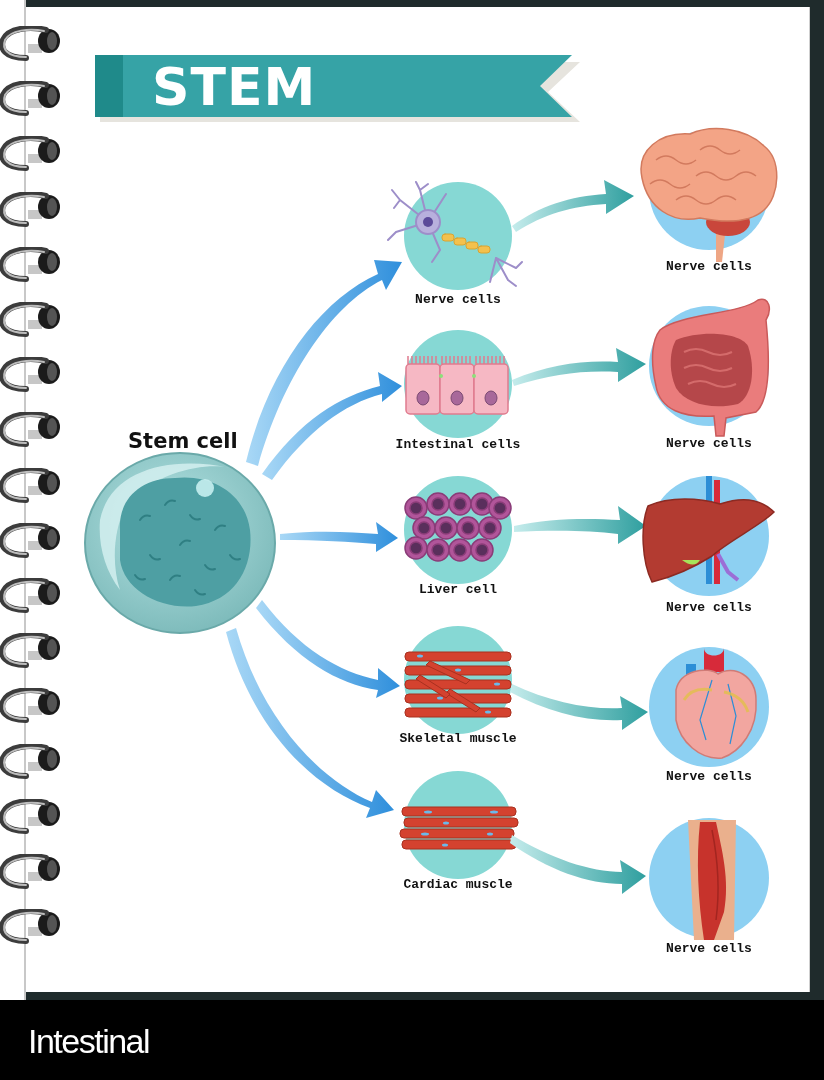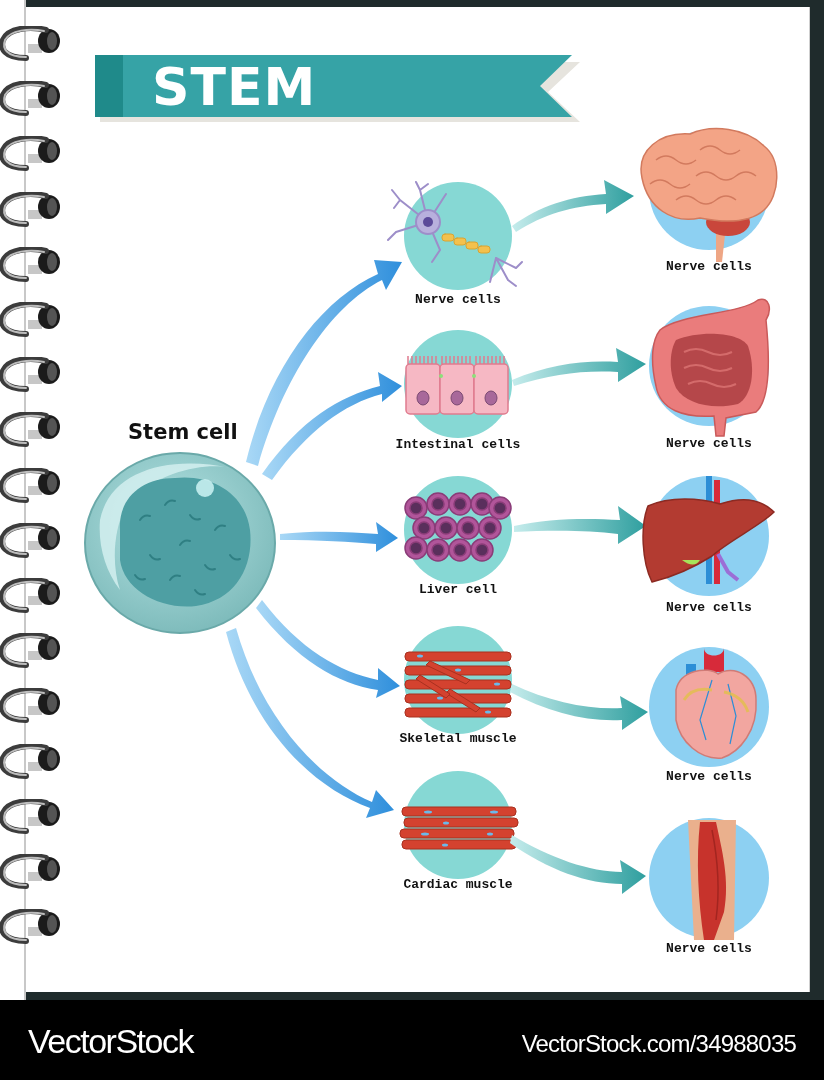--- a/index.html
+++ b/index.html
@@ -363,30 +363,29 @@
   </g>
 
   <g>
     <path d="M688,820 L736,820 L734,940 L694,940 Z" fill="#eab08d"></path>
     <path d="M700,822 L716,822 C722,850 730,880 724,912 L714,940 L704,940 C698,900 696,860 700,822 Z" fill="#c7332c"></path>
     <path d="M712,830 C718,860 720,890 716,920" stroke="#a32520" stroke-width="1.5" fill="none"></path>
   </g>
 </svg>
 
 <div id="title-text">STEM CELLS</div>
-<div class="big-label" style="left:128px; top:420px;">Stem cell</div>
+<div class="big-label" style="left:128px; top:429px;">Stem cell</div>
 
 <div class="label" style="left:458px; top:292px;">Nerve cells</div>
 <div class="label" style="left:458px; top:437px;">Intestinal cells</div>
 <div class="label" style="left:458px; top:582px;">Liver cell</div>
 <div class="label" style="left:458px; top:731px;">Skeletal muscle</div>
 <div class="label" style="left:458px; top:877px;">Cardiac muscle</div>
 
 <div class="label" style="left:709px; top:259px;">Nerve cells</div>
 <div class="label" style="left:709px; top:436px;">Nerve cells</div>
 <div class="label" style="left:709px; top:600px;">Nerve cells</div>
 <div class="label" style="left:709px; top:769px;">Nerve cells</div>
 <div class="label" style="left:709px; top:941px;">Nerve cells</div>
 
 <div id="footer">
-  <div class="brand">VectorStock</div>
-  <div class="url">VectorStock.com/34988035</div>
+  <div class="brand">Intestinal</div>
 </div>
 
 </body></html>

